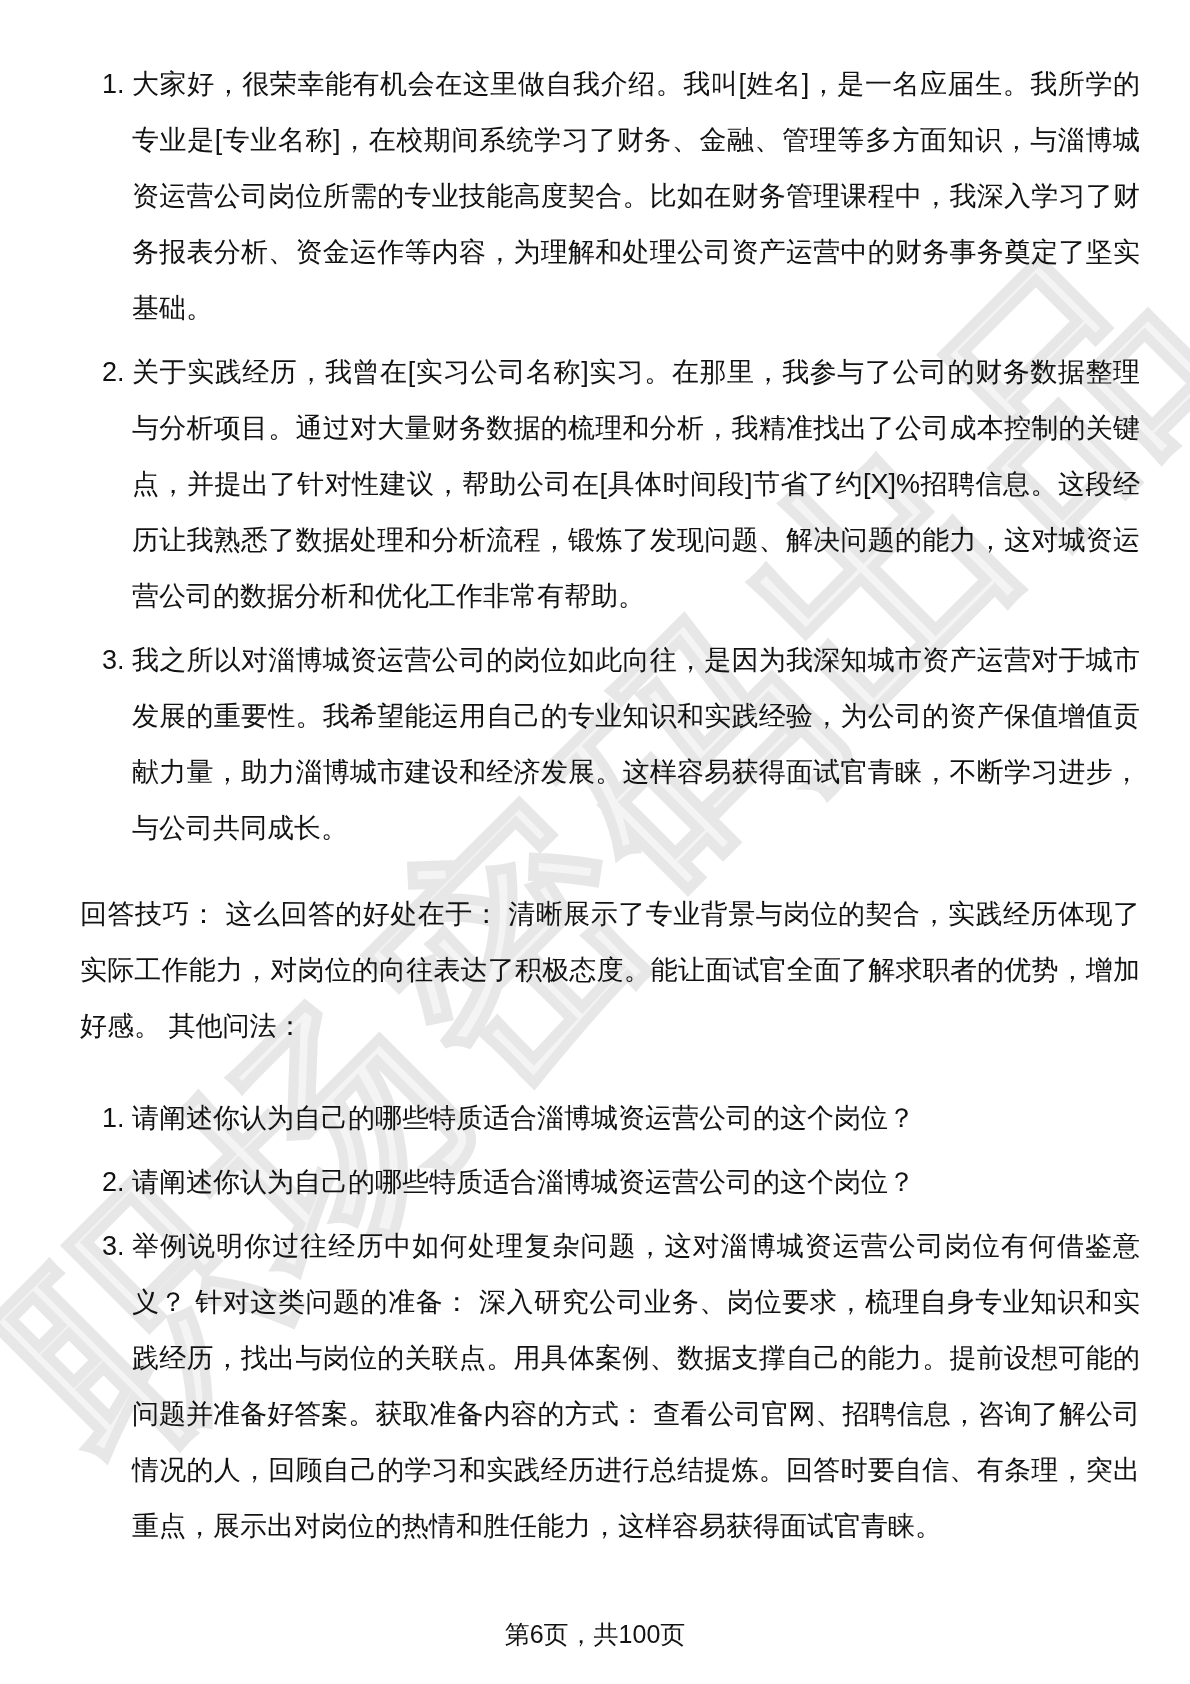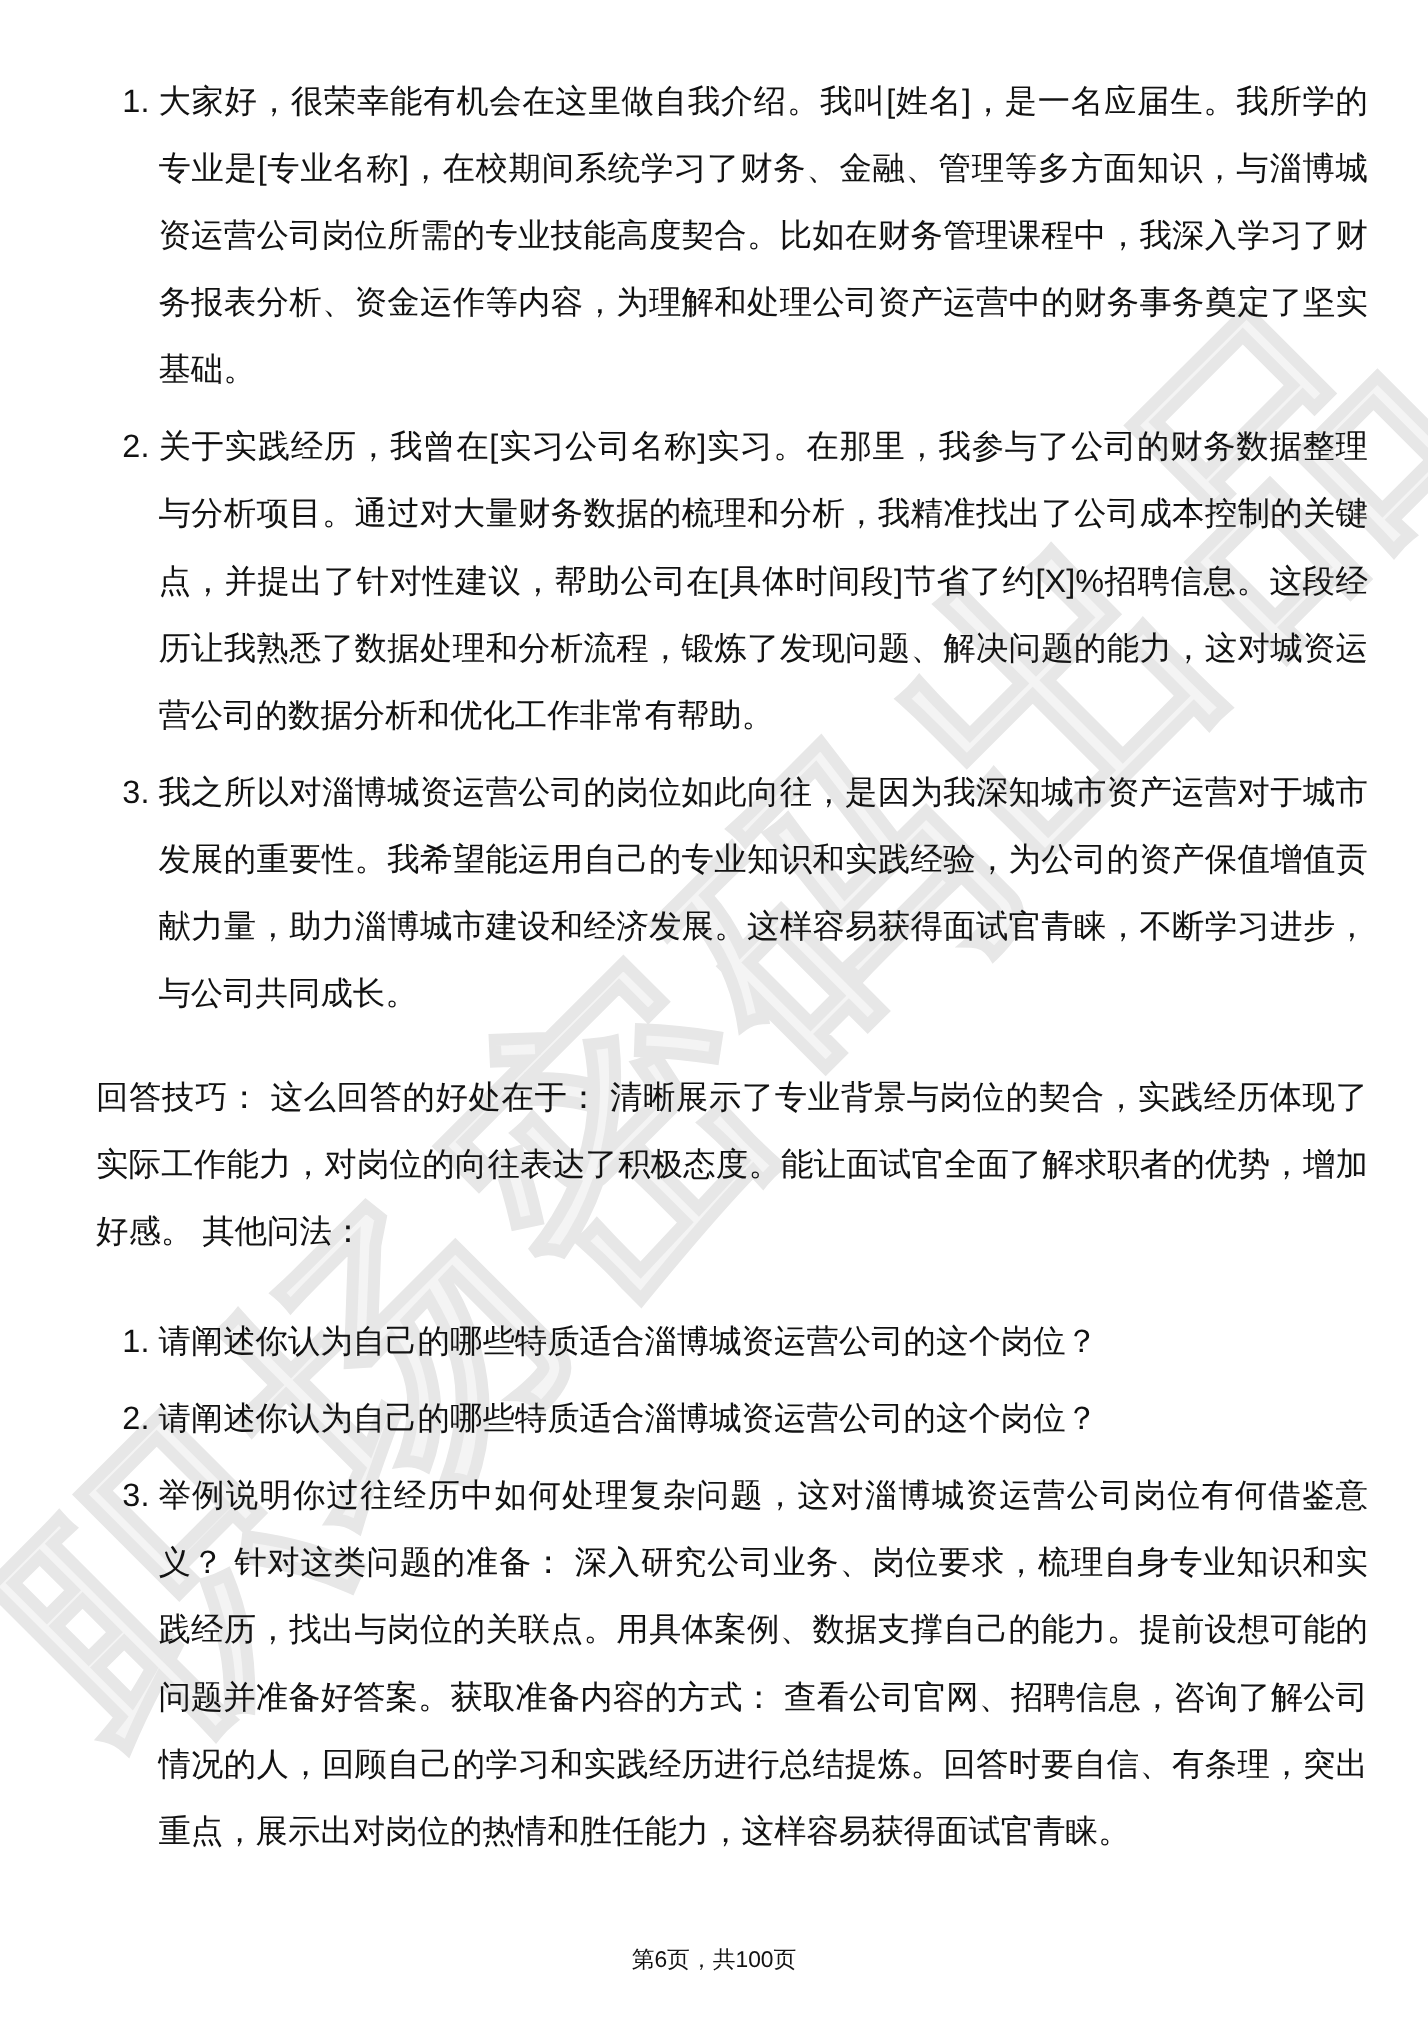--- a/index.html
+++ b/index.html
@@ -54,21 +54,21 @@
   }
   .tips {
     margin: 30px 0 36px 0;
   }
   .footer {
     position: absolute;
     left: 0;
     top: 1618px;
     width: 100%;
     text-align: center;
-    font-size: 19px;
+    font-size: 25px;
     line-height: 32px;
     color: #121212;
     z-index: 1;
   }
 </style>
 </head>
 <body>
 
 <div class="page">
 

